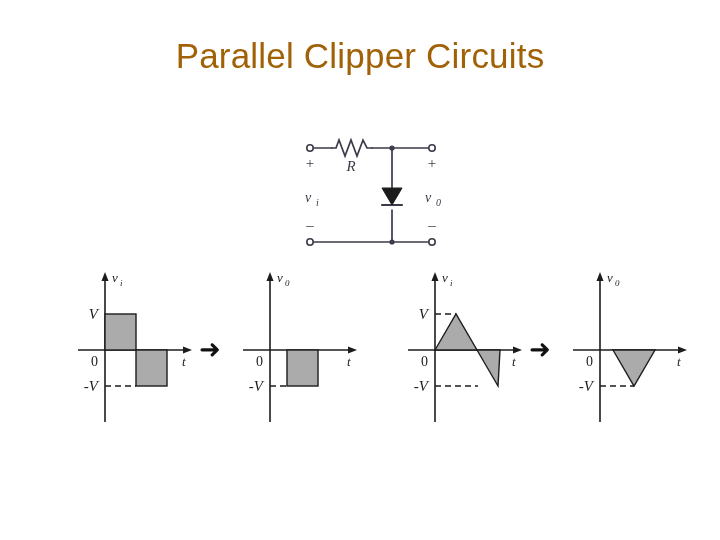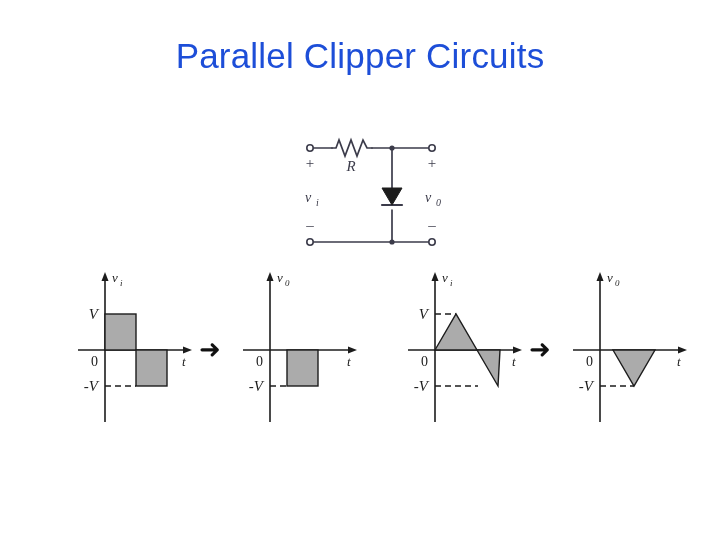--- a/index.html
+++ b/index.html
@@ -19,21 +19,21 @@
     inset: 0;
   }
   #slide-title {
     position: absolute;
     top: 36px;
     left: 0;
     width: 720px;
     text-align: center;
     font-size: 35px;
     font-weight: 400;
-    color: #1d4ed8;
+    color: #a16207;
     letter-spacing: 0.2px;
     font-family: "Liberation Sans", sans-serif;
   }
   #circuit-figure {
     position: absolute;
     left: 288px;
     top: 126px;
     width: 166px;
     height: 134px;
   }

